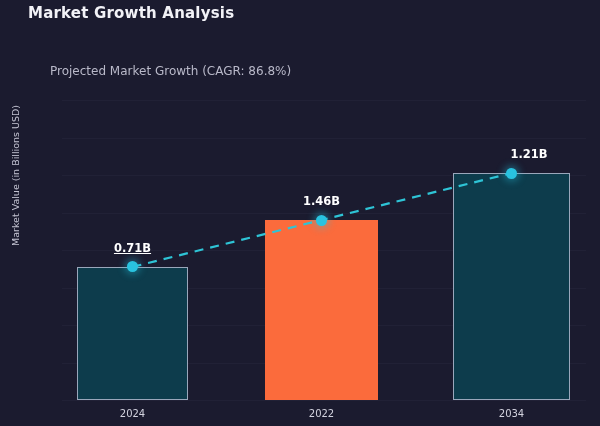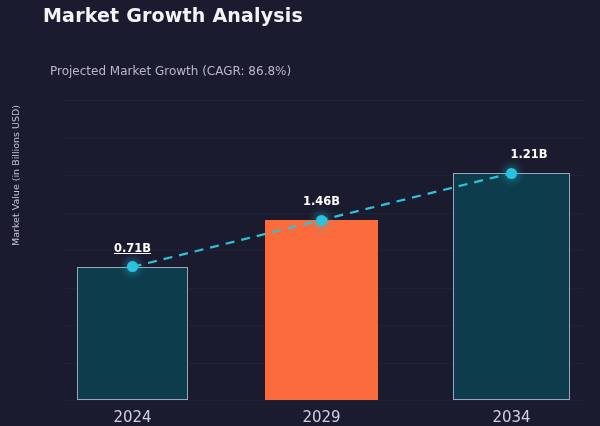--- a/index.html
+++ b/index.html
@@ -10,23 +10,23 @@
   #figure {
     position: relative;
     width: 600px;
     height: 426px;
     background: #1b1b2f;
     font-family: "DejaVu Sans", sans-serif;
     overflow: hidden;
   }
   #chart-title {
     position: absolute;
-    left: 43px;
+    left: 28px;
     top: 4px;
-    font-size: 19px;
+    font-size: 15px;
     font-weight: bold;
     color: #f2f2f7;
     letter-spacing: 0.2px;
     white-space: nowrap;
   }
   #chart-subtitle {
     position: absolute;
     left: 50px;
     top: 64px;
     font-size: 12px;
@@ -85,21 +85,21 @@
     position: absolute;
     font-size: 11.5px;
     font-weight: bold;
     color: #ffffff;
     transform: translate(-50%, -100%);
     white-space: nowrap;
   }
   .xtick-label {
     position: absolute;
     top: 308px;
-    font-size: 15px;
+    font-size: 10px;
     color: #d2d2de;
     transform: translateX(-50%);
     white-space: nowrap;
   }
 </style>
 </head>
 <body>
 
 <div id="figure">
 
@@ -133,18 +133,18 @@
         <div style="position: absolute; width: 11px; height: 11px; border-radius: 50%; background: rgb(41, 195, 224); box-shadow: rgba(41, 195, 224, 0.35) 0px 0px 7px 3px; left: 254px; top: 114.5px;"></div>
         <div style="position: absolute; width: 11px; height: 11px; border-radius: 50%; background: rgb(41, 195, 224); box-shadow: rgba(41, 195, 224, 0.35) 0px 0px 7px 3px; left: 444px; top: 67.625px;"></div>
       </div>
     <div id="point-labels">
         <div class="point-label" style="left: 70.5px; top: 154.875px; text-decoration: underline;">0.71B</div>
         <div class="point-label" style="left: 259.5px; top: 108px;">1.46B</div>
         <div class="point-label" style="left: 467px; top: 61.125px;">1.21B</div>
       </div>
     <div id="xticks">
         <div class="xtick-label" style="left: 70.5px;">2024</div>
-        <div class="xtick-label" style="left: 259.5px;">2029</div>
+        <div class="xtick-label" style="left: 259.5px;">2022</div>
         <div class="xtick-label" style="left: 449.5px;">2034</div>
       </div>
   </div>
 
 </div>
 
 </body></html>

